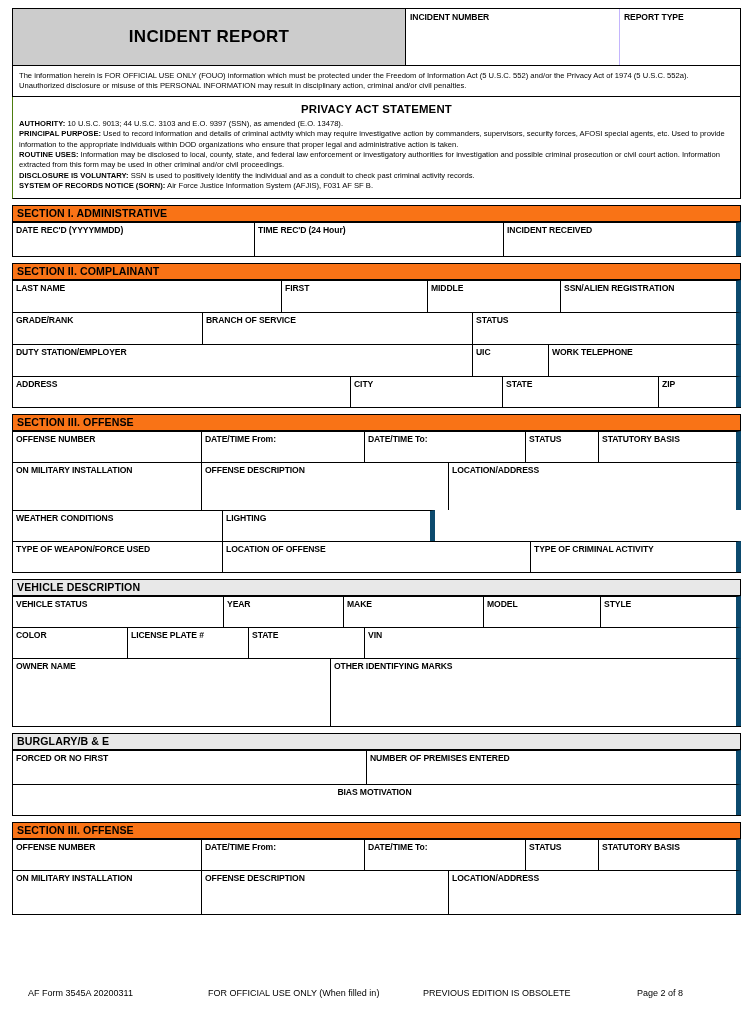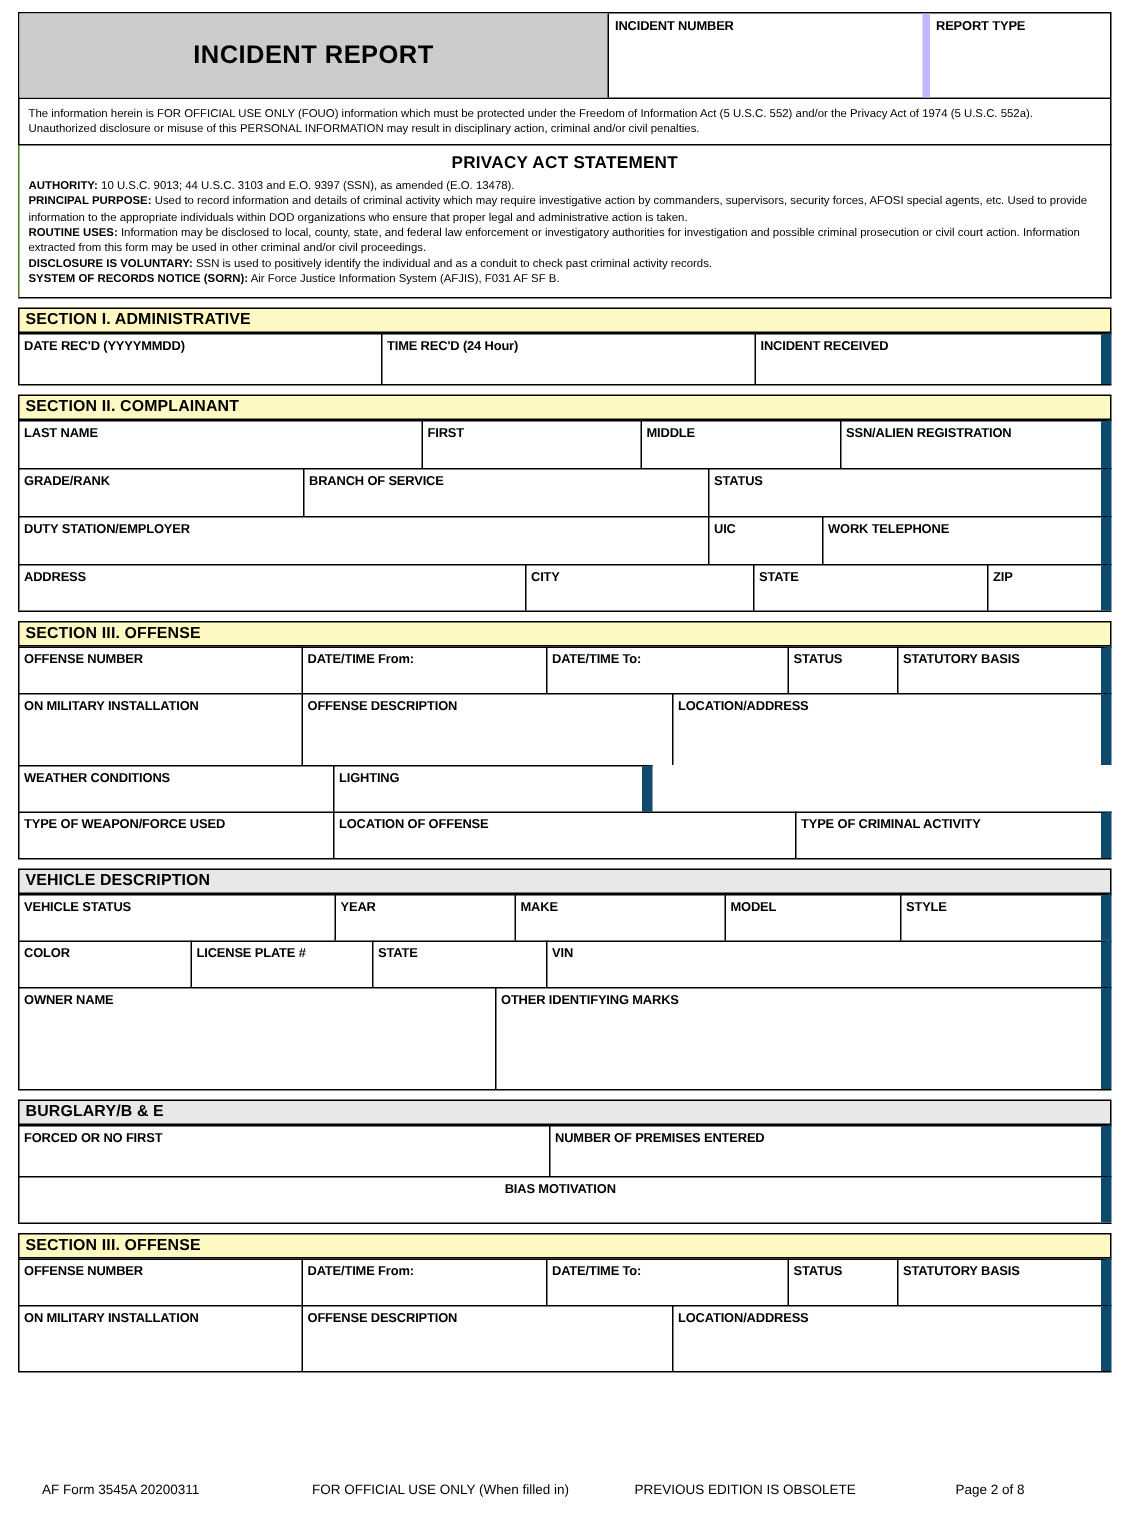--- a/index.html
+++ b/index.html
@@ -3,41 +3,41 @@
 <meta charset="utf-8">
 <style>
   html,body{margin:0;padding:0;background:#fff;}
   body{width:753px;height:1024px;font-family:"Liberation Sans",sans-serif;color:#000;-webkit-font-smoothing:none;}
   .page{width:753px;height:1024px;position:relative;box-sizing:border-box;padding:8px 12px 0 12px;}
   .form{width:729px;margin:0 auto;position:relative;}
 
   
   .row{display:flex;width:100%;box-sizing:border-box;}
   .cell{box-sizing:border-box;border-left:1px solid #000;border-top:1px solid #000;position:relative;padding:2px 0 0 3px;overflow:hidden;}
-  .cell:last-child{border-right:7px solid #0c4a6e;}
+  .cell:last-child{border-right:5px solid #0c4a6e;}
   .lbl{font-size:8.6px;font-weight:bold;line-height:10px;letter-spacing:-0.1px;white-space:nowrap;}
 
   
   .hdr{display:flex;width:100%;box-sizing:border-box;border:1px solid #000;height:58px;}
   .hdr-title{width:393px;background:#cccccc;border-right:1px solid #000;display:flex;align-items:center;justify-content:center;box-sizing:border-box;}
   .hdr-title span{font-size:17px;font-weight:bold;letter-spacing:0.3px;}
-  .hdr-num{flex:1;border-right:5px solid #c4b5fd;box-sizing:border-box;padding:3px 0 0 4px;}
+  .hdr-num{flex:1;border-right:1px solid #c4b5fd;box-sizing:border-box;padding:3px 0 0 4px;}
   .hdr-type{width:120px;box-sizing:border-box;padding:3px 0 0 4px;}
 
   
   .fouo{border:1px solid #000;border-top:none;box-sizing:border-box;padding:5px 6px 4px 6px;}
   .fouo p{margin:0;font-size:7.6px;line-height:10.4px;}
 
   .pa-wrap{border-left:1px solid #4d7c0f;border-right:1px solid #000;border-bottom:1px solid #000;box-sizing:border-box;padding:4px 6px 6px 6px;}
   .pa-title{text-align:center;font-size:11.4px;font-weight:bold;margin:2px 0 4px 0;letter-spacing:0.2px;}
   .pa-line{font-size:7.6px;line-height:10.4px;margin:0;}
   .pa-line b{font-weight:bold;}
 
   
-  .secbar{background:#fef9c3;border:1px solid #000;border-top:1px solid #000;box-sizing:border-box;height:17px;display:flex;align-items:center;padding-left:4px;}
+  .secbar{background:#f97316;border:1px solid #000;border-top:1px solid #000;box-sizing:border-box;height:17px;display:flex;align-items:center;padding-left:4px;}
   .secbar span{font-size:10.6px;font-weight:bold;letter-spacing:0.1px;}
   .secbar.light{background:#e8e8e8;}
 
   .spacer{height:6px;}
   .tbl{border-bottom:1px solid #000;}
 
   
   .footer{position:absolute;left:12px;right:12px;bottom:26px;display:flex;font-size:9px;}
   .f1{width:180px;padding-left:16px;}
   .f2{width:215px;}

